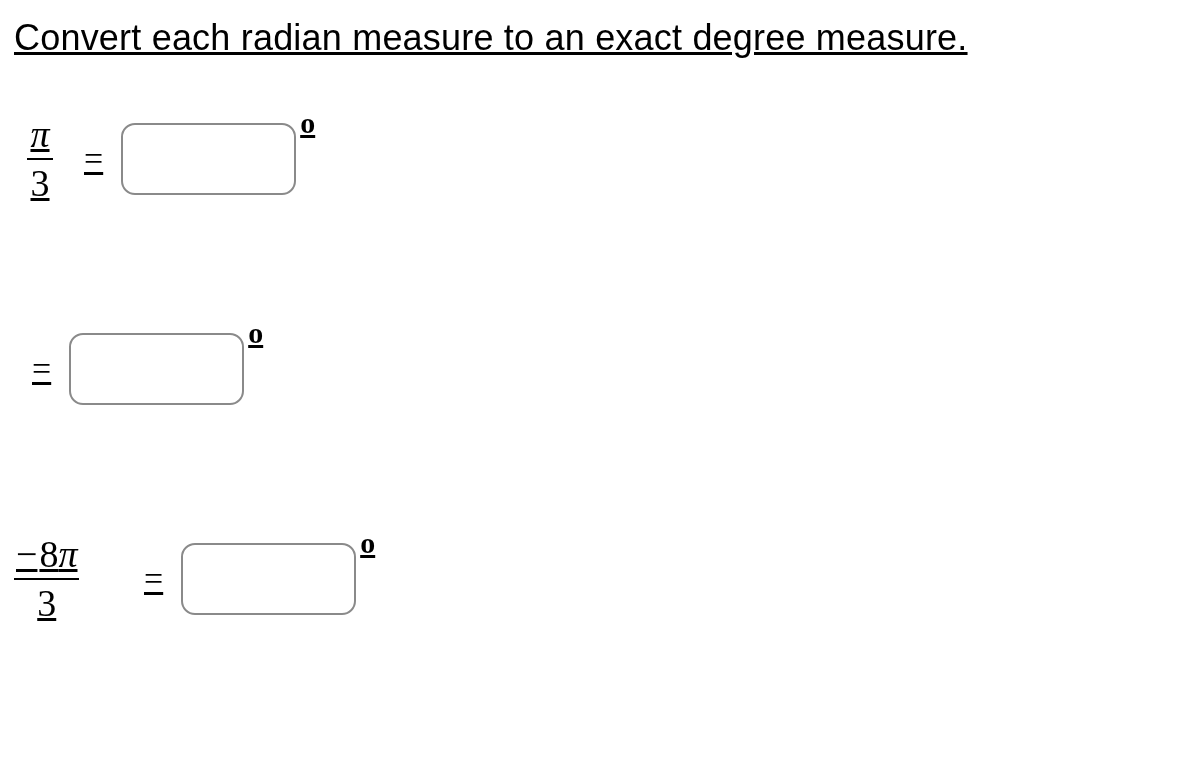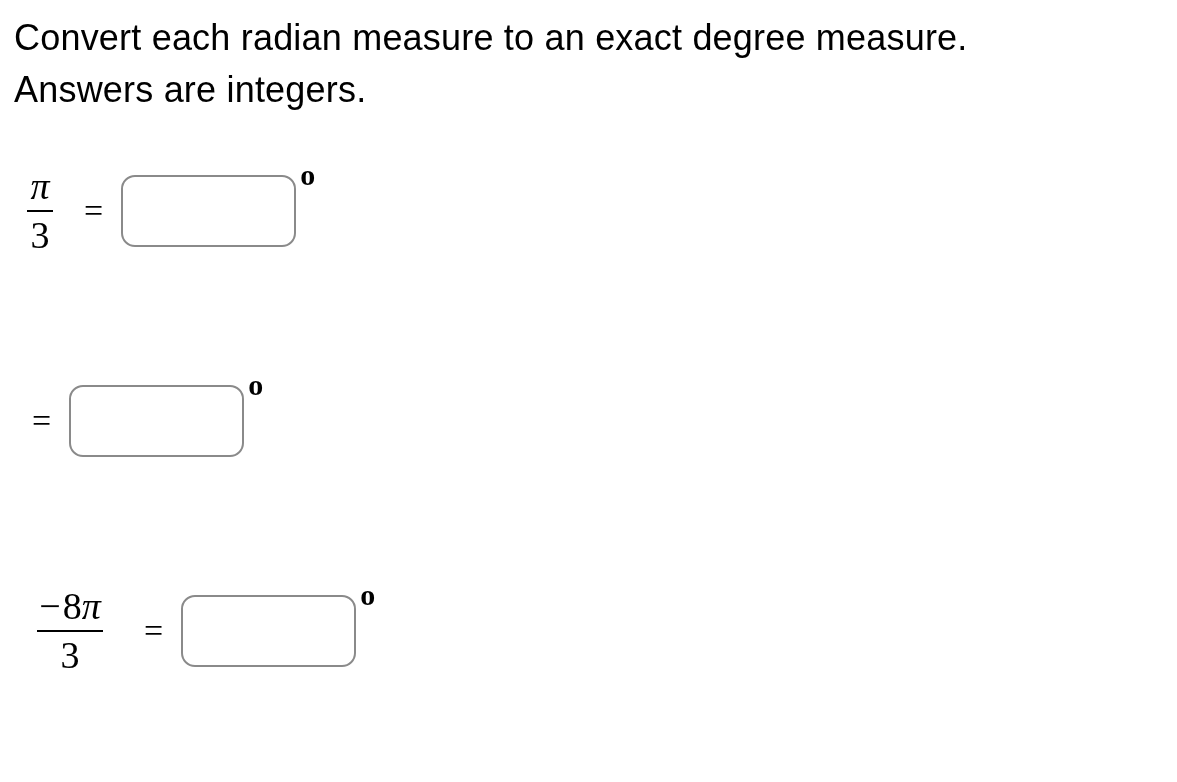--- a/index.html
+++ b/index.html
@@ -7,20 +7,21 @@
     padding: 0;
     width: 1177px;
     height: 782px;
     background: #ffffff;
     font-family: "Trebuchet MS", "Lucida Sans Unicode", "Lucida Grande", sans-serif;
     color: #000000;
   }
   .page {
     padding: 12px 14px 0 14px;
     box-sizing: border-box;
+    text-decoration: underline;
   }
   .instructions {
     font-size: 36px;
     line-height: 1.45;
     letter-spacing: 0.2px;
   }
   .problems {
     margin-top: 40px;
   }
   .problem-row {
@@ -71,31 +72,30 @@
   .degree {
     font-family: Georgia, "Times New Roman", serif;
     font-size: 30px;
     margin-left: 4px;
     align-self: flex-start;
     margin-top: 2px;
     font-weight: bold;
   }
   .lhs-1 { width: 52px; display:flex; justify-content:center; }
   .lhs-2 { width: 82px; display:flex; justify-content:center; }
-  .lhs-3 { width: 112px; display:flex; justify-content:center; }
+  .lhs-3 { width: 112px; display:flex; }
   .minus { margin-right: 2px; }
 </style>
 </head>
 <body>
 
 <div class="page">
 
   <div class="instructions">
     <span>Convert each radian measure to an exact degree measure.</span><br>
-    <span>Answers are integers.</span>
   </div>
 
   <div class="problems">
 
     <div class="problem-row">
       <div class="lhs-1">
         <span class="fraction">
           <span class="num">
             <span class="pi">π</span>
           </span>

